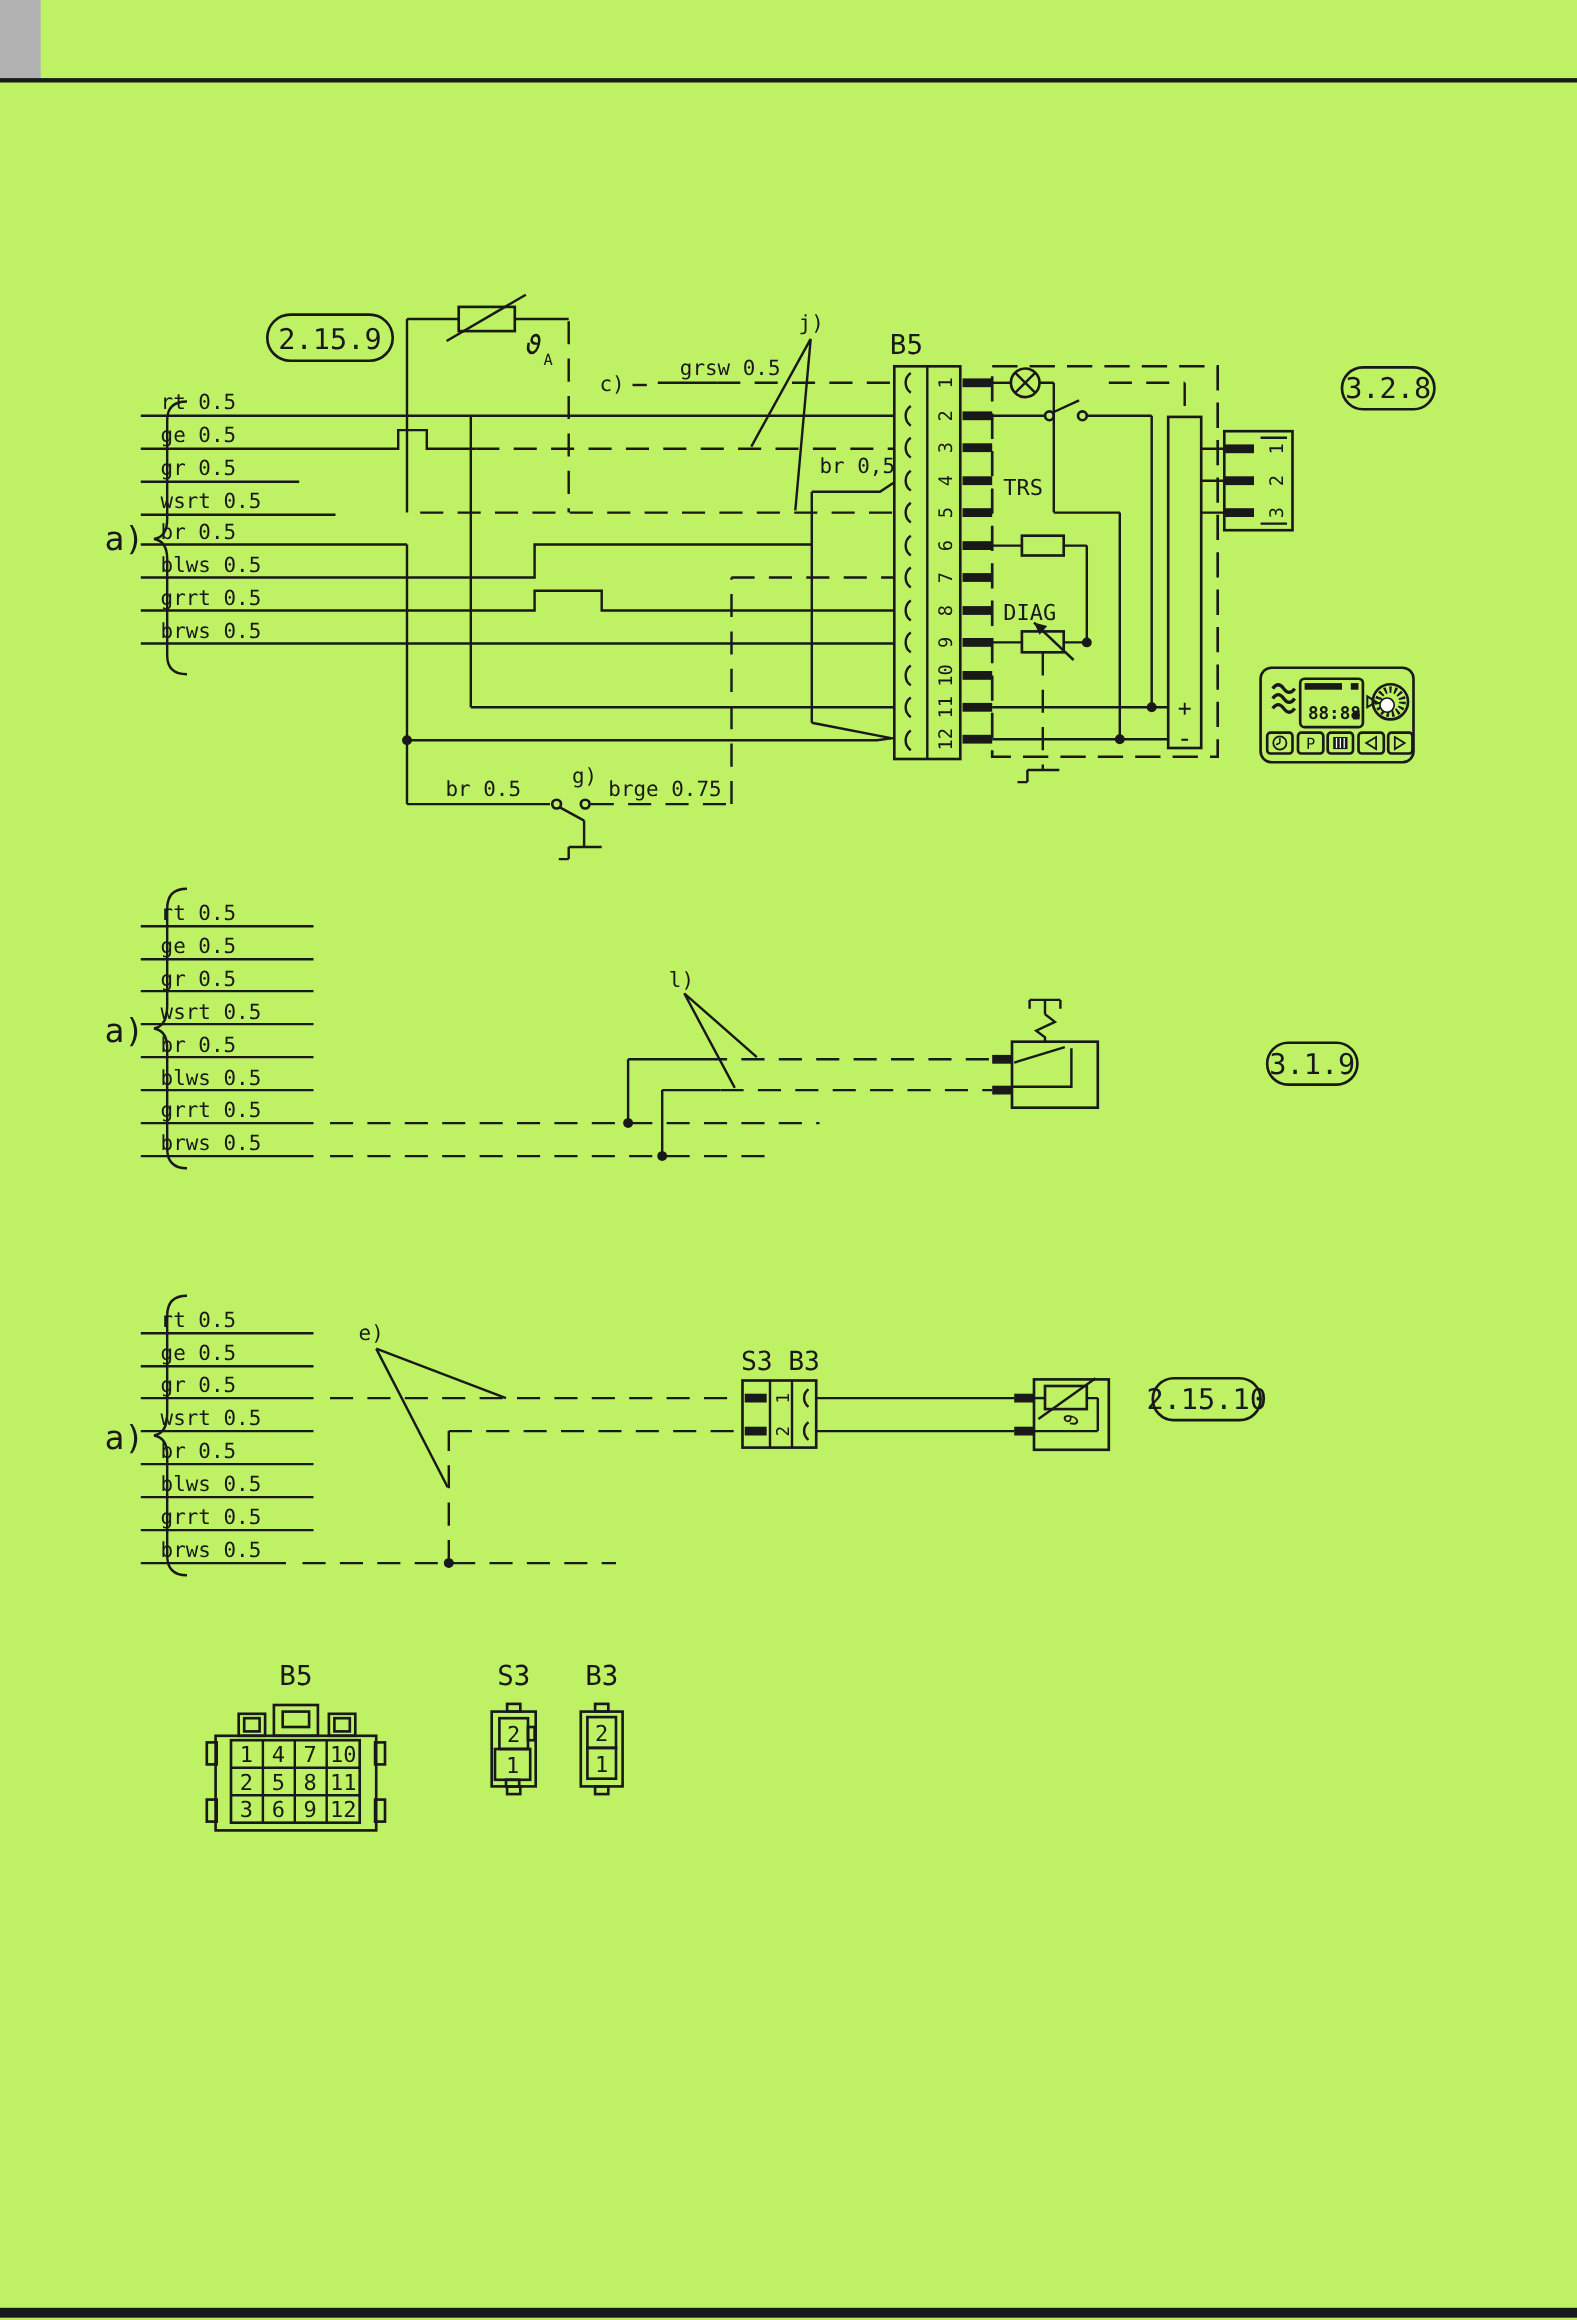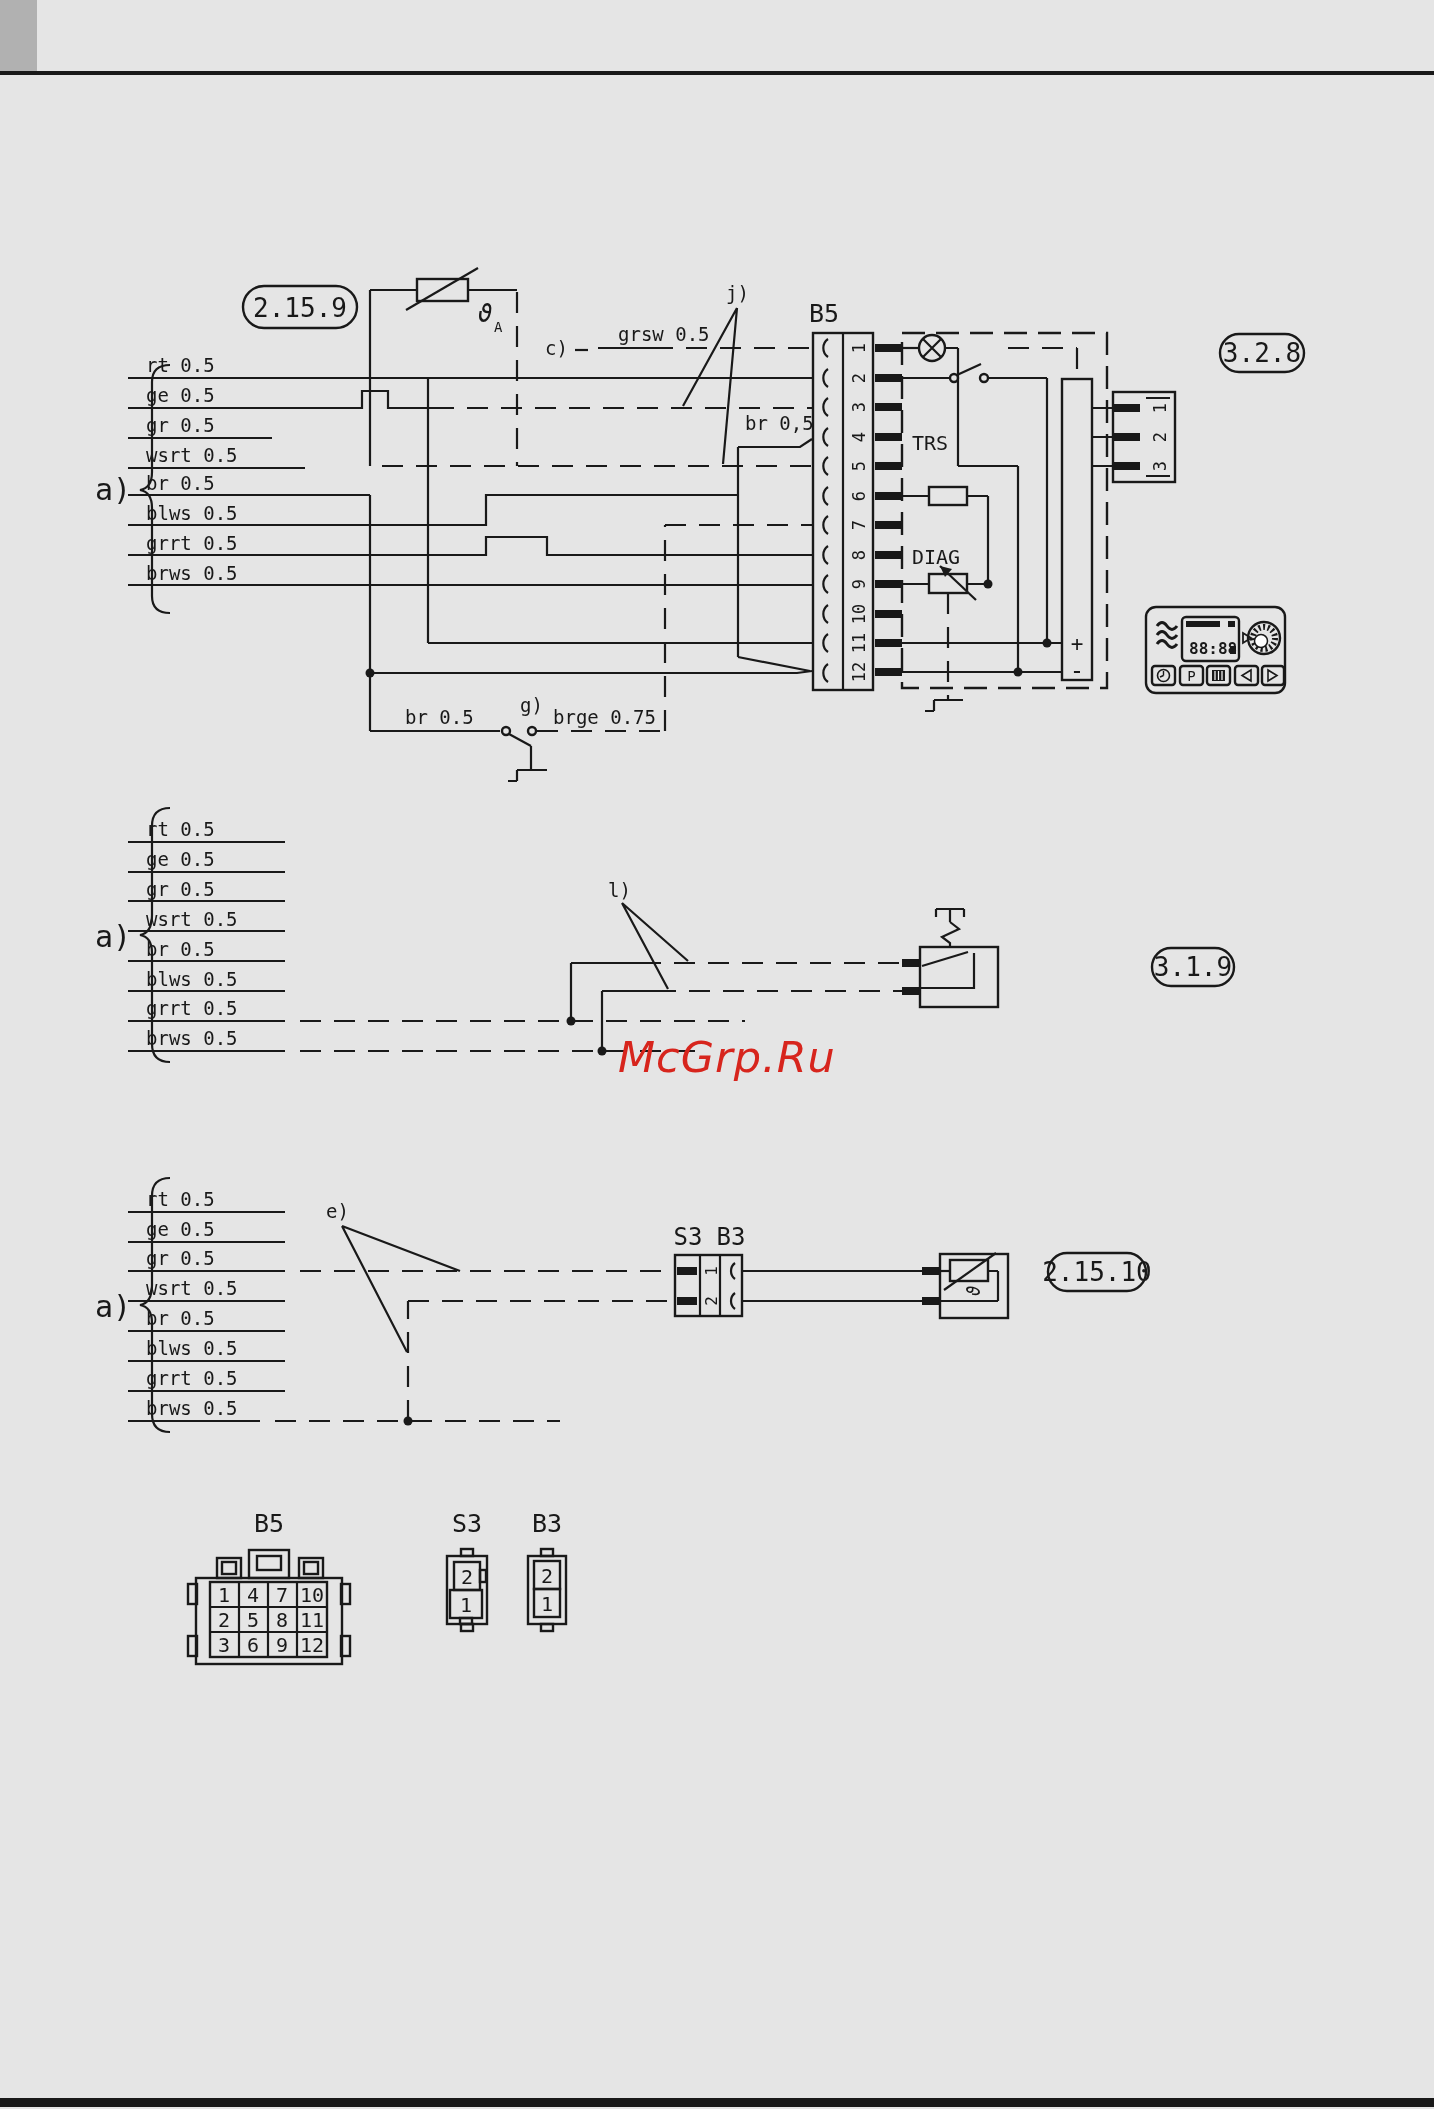--- a/index.html
+++ b/index.html
@@ -1,16 +1,16 @@
 <!DOCTYPE html>
 <html><head>
 <meta charset="utf-8">
 <style>
   html,body{margin:0;padding:0;background:#888;}
-  .page{position:relative;width:1434px;height:2109px;background:#e5e5e5;overflow:hidden;
+  .page{position:relative;width:1434px;height:2109px;background:#bef264;overflow:hidden;
         font-family:"DejaVu Sans Mono", monospace;}
   svg{position:absolute;left:0;top:0;}
   svg text{fill:#191919;font-family:"DejaVu Sans Mono", monospace;}
   .wm{position:absolute;left:618px;top:1032px;width:260px;
       font-family:"DejaVu Sans", sans-serif;font-style:italic;font-size:43px;
       color:#d7251d;letter-spacing:1px;}
   
   .w   {stroke:#191919;stroke-width:2.2;fill:none;}
   .wt  {stroke:#191919;stroke-width:3;fill:none;}
   .wd  {stroke:#191919;stroke-width:2.2;fill:none;stroke-dasharray:21 13;}
@@ -397,15 +397,14 @@
       <rect x="541" y="1549" width="12" height="7" class="box" stroke-width="2"></rect>
       <rect x="541" y="1624" width="12" height="7" class="box" stroke-width="2"></rect>
       <rect x="534" y="1561" width="26" height="28" class="box" stroke-width="2"></rect>
       <rect x="534" y="1589" width="26" height="28" class="box" stroke-width="2"></rect>
       <text x="547" y="1583" font-size="20" text-anchor="middle">2</text>
       <text x="547" y="1611" font-size="20" text-anchor="middle">1</text>
     </g>
   </g>
 </svg>
 
-<div class="wm">McGrp.Ru</div>
 
 </div>
 
 </body></html>

